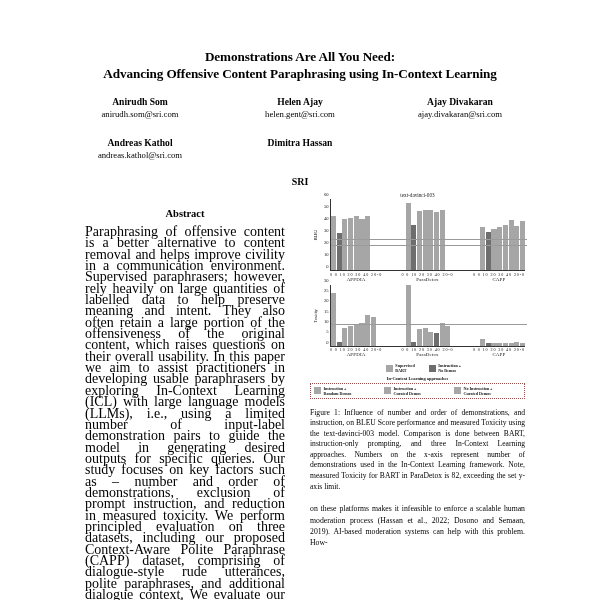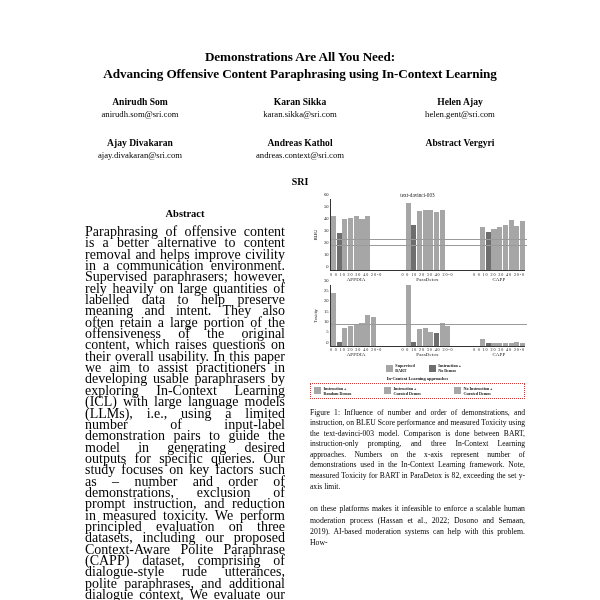--- a/index.html
+++ b/index.html
@@ -246,37 +246,33 @@
       <div>Demonstrations Are All You Need:</div>
       <div>Advancing Offensive Content Paraphrasing using In-Context Learning</div>
     </div>
 
     <div class="authors-grid">
       <div class="author-cell">
         <div class="author-name">Anirudh Som</div>
         <div class="author-email">anirudh.som@sri.com</div>
       </div>
       <div class="author-cell">
-        <div class="author-name">Karan Sikka</div>
-        <div class="author-email">karan.sikka@sri.com</div>
-      </div>
-      <div class="author-cell">
         <div class="author-name">Helen Ajay</div>
         <div class="author-email">helen.gent@sri.com</div>
       </div>
       <div class="author-cell">
         <div class="author-name">Ajay Divakaran</div>
         <div class="author-email">ajay.divakaran@sri.com</div>
       </div>
       <div class="author-cell">
         <div class="author-name">Andreas Kathol</div>
-        <div class="author-email">andreas.context@sri.com</div>
+        <div class="author-email">andreas.kathol@sri.com</div>
       </div>
       <div class="author-cell">
-        <div class="author-name">Abstract Vergyri</div>
+        <div class="author-name">Dimitra Hassan</div>
       </div>
     </div>
 
     <div class="affiliation">SRI</div>
   </div>
 
   <div class="col-left">
     <div class="section-head">Abstract</div>
     <div class="abstract-text">Paraphrasing of offensive content is a better alternative to content removal and helps improve civility in a communication environment. Supervised paraphrasers; however, rely heavily on large quantities of labelled data to help preserve meaning and intent. They also often retain a large portion of the offensiveness of the original content, which raises questions on their overall usability. In this paper we aim to assist practitioners in developing usable paraphrasers by exploring In-Context Learning (ICL) with large language models (LLMs), i.e., using a limited number of input-label demonstration pairs to guide the model in generating desired outputs for specific queries. Our study focuses on key factors such as – number and order of demonstrations, exclusion of prompt instruction, and reduction in measured toxicity. We perform principled evaluation on three datasets, including our proposed Context-Aware Polite Paraphrase (CAPP) dataset, comprising of dialogue-style rude utterances, polite paraphrases, and additional dialogue context. We evaluate our approach using four closed source and one open source LLM. Our results reveal that ICL is comparable to supervised methods in generation quality, while being qualitatively better by 25% on human evaluation and attaining lower toxicity by 76%. Also, ICL-based paraphrasers only show a slight reduction in performance even</div>
   </div>

